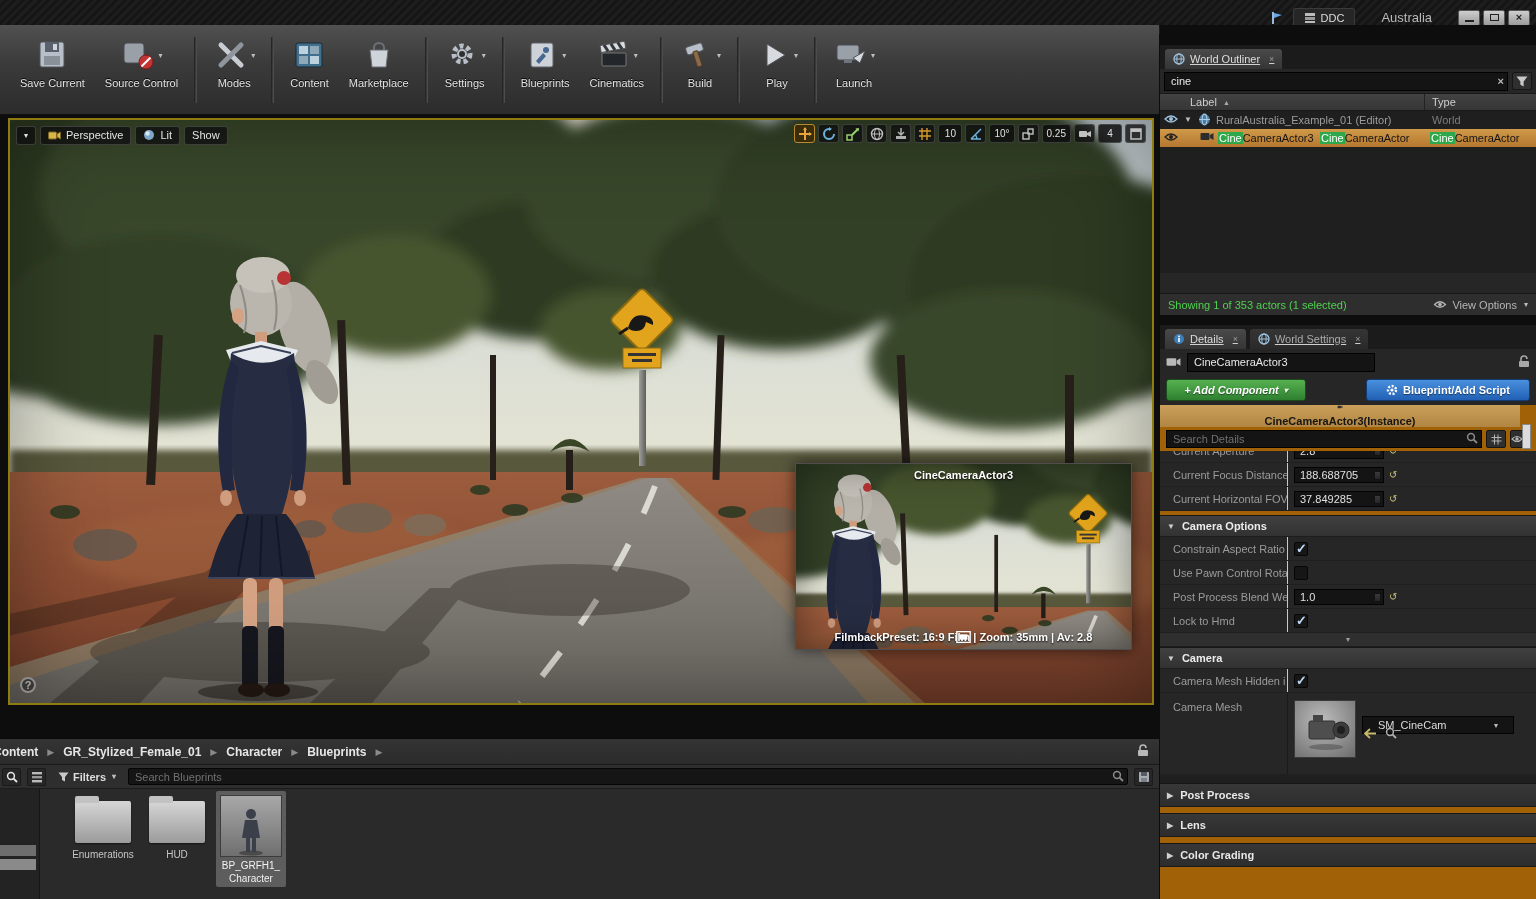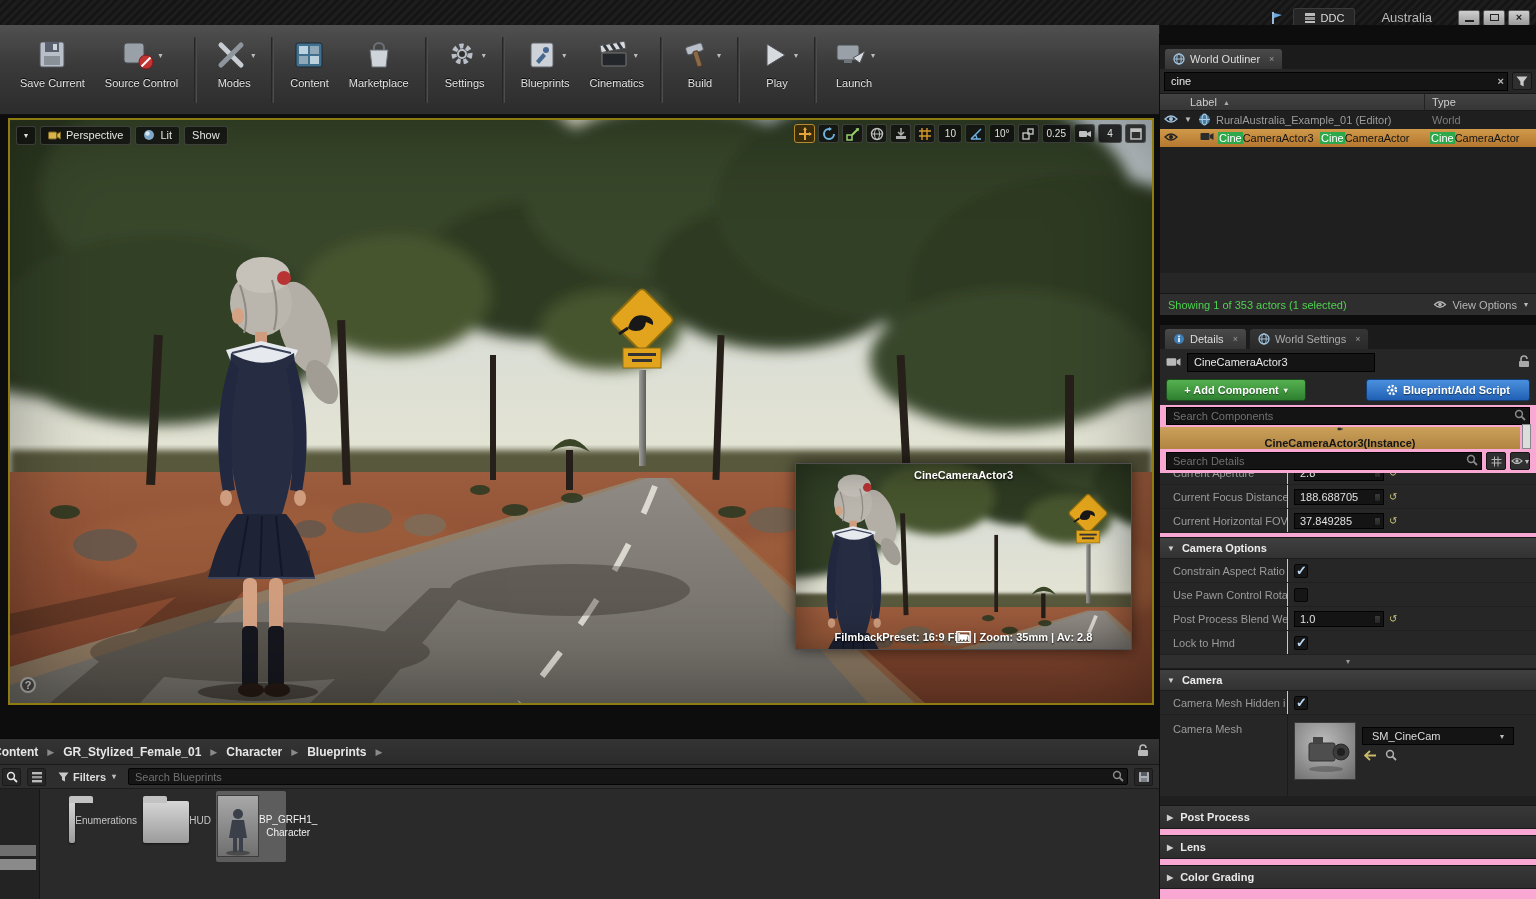--- a/index.html
+++ b/index.html
@@ -62,32 +62,32 @@
   .mini-btn { width:19px; height:18px; display:flex; align-items:center; justify-content:center; border-radius:2px; background:#262626; border:1px solid #1a1a1a; }
   .filters-btn { display:flex; align-items:center; gap:4px; color:#ddd; font-weight:bold; padding:0 6px; height:18px; }
   .cb-search { flex:1; position:relative; }
   .cb-search input { width:100%; height:17px; background:#151515; border:1px solid #050505; border-radius:2px; color:#ccc; font-size:11px; padding:0 20px 0 6px; font-family:"Liberation Sans",sans-serif; }
   input::placeholder { color:#707070; }
   .cb-search .maggy { position:absolute; right:4px; top:2px; }
   .cb-body { position:relative; height:111px; display:flex; }
   .cb-leftstrip { width:40px; background:#232323; border-right:1px solid #161616; position:relative; }
   .strip-bar { position:absolute; left:0; width:36px; height:11px; background:#6e6e6e; }
   .asset-area { flex:1; display:flex; align-items:flex-start; gap:4px; padding:2px 0 0 28px; background:#2a2a2a; }
-  .tile { width:70px; display:flex; flex-direction:row; align-items:center; padding:2px 1px; border-radius:2px; }
+  .tile { width:70px; display:flex; flex-direction:column; align-items:center; padding:2px 1px; border-radius:2px; }
   .tile.selected { background:#5d5d5d; }
   .folder-ic { width:56px; height:42px; background:linear-gradient(#d6d6d6,#9b9b9b); border-radius:2px; position:relative; margin:8px 0 6px 0; box-shadow:0 1px 2px rgba(0,0,0,.5); }
   .folder-ic::before { content:""; position:absolute; top:-5px; left:0; width:24px; height:7px; background:#c2c2c2; border-radius:2px 2px 0 0; }
   .bp-thumb { width:62px; height:62px; margin:2px 0 3px 0; background:linear-gradient(#a8a8a8,#6f6f6f); border:1px solid #3c3c3c; display:flex; align-items:flex-end; justify-content:center; }
   .tlab { text-align:center; font-size:10px; color:#c6c6c6; line-height:1.25; }
   .tile.selected .tlab { color:#f2f2f2; }
   .tlab span { display:block; }
 
   
   #right-panel { position:absolute; left:1160px; top:25px; width:376px; height:874px; background:#0d0d0d; }
-  .tabbar { height:24px; background:#1b1b1b; display:flex; align-items:flex-end; gap:2px; padding:2px 2px 0 4px; }
+  .tabbar { height:24px; background:#1b1b1b; display:flex; align-items:flex-end; gap:2px; padding:2px 2px 0 4px;text-decoration:underline; }
   .tab { height:21px; background:linear-gradient(#4a4a4a,#353535); border:1px solid #1c1c1c; border-bottom:none; border-radius:4px 4px 0 0; display:flex; align-items:center; gap:5px; padding:0 8px; color:#ddd; }
   .tab.inactive { background:linear-gradient(#353535,#2a2a2a); color:#aaa; }
   .tab .x { color:#9a9a9a; font-size:9px; margin-left:4px; }
 
   
   #outliner { position:absolute; left:0; top:20px; width:376px; height:270px; background:#262626; }
   .ol-search { height:24px; display:flex; align-items:center; gap:4px; padding:2px 4px; background:#262626; }
   .ol-search .sbox { flex:1; position:relative; }
   .ol-search input { width:100%; height:19px; background:#141414; border:1px solid #020202; color:#e8e8e8; padding:0 20px 0 6px; font-family:"Liberation Sans",sans-serif; font-size:11px; }
   .ol-clear { position:absolute; right:4px; top:3px; color:#bbb; font-size:11px; font-weight:bold; }
@@ -102,26 +102,26 @@
   .row-world .txt.lab { left:56px; color:#9c9c9c; }
   .row-world .txt.typ { left:272px; color:#7d7d7d; }
   .row-cam { background:linear-gradient(#d09a4a,#b5772e); }
   .row-cam .txt { color:#141414; }
   .hl { background:#2fa84b; color:#fff; padding:0 1px; }
   .ol-footer { position:absolute; left:0; bottom:0; width:100%; height:22px; background:#2e2e2e; border-top:1px solid #171717; display:flex; align-items:center; padding:0 8px; }
   .ol-status { color:#4fd14f; }
   .viewopts { margin-left:auto; display:flex; align-items:center; gap:5px; color:#b5b5b5; }
 
   
-  #details { position:absolute; left:0; top:300px; width:376px; height:574px; background:#f9a8d4; overflow:hidden; }
+  #details { position:absolute; left:0; top:300px; width:376px; height:574px; background:#a16207; overflow:hidden; }
   .dt-name-row { height:26px; display:flex; align-items:center; gap:6px; padding:0 6px; background:#262626; }
   .dt-name-row input { width:188px; height:19px; background:#141414; border:1px solid #020202; color:#e8e8e8; padding:0 6px; font-family:"Liberation Sans",sans-serif; font-size:11px; }
   .dt-name-row .lock { margin-left:auto; }
   .dt-btn-row { height:30px; display:flex; align-items:center; padding:0 6px; gap:0; background:#262626; }
-  .btn-green { width:140px; height:22px; background:linear-gradient(#56b150,#2e8030); border:1px solid #194d1c; border-radius:3px; color:#fff; font-weight:bold; display:flex; align-items:center; justify-content:center; gap:3px; text-shadow:0 1px 1px rgba(0,0,0,.5); }
+  .btn-green { width:140px; height:22px; background:linear-gradient(#56b150,#2e8030); border:1px solid #194d1c; border-radius:3px; color:#fff; font-weight:bold; display:flex; align-items:center; justify-content:center; gap:3px; text-shadow:0 1px 1px rgba(0,0,0,.5);font-style:italic; }
   .btn-blue { width:164px; height:22px; margin-left:auto; background:linear-gradient(#4a90dd,#2160b4); border:1px solid #143c74; border-radius:3px; color:#fff; font-weight:bold; display:flex; align-items:center; justify-content:center; gap:5px; text-shadow:0 1px 1px rgba(0,0,0,.5); }
   .dt-search { height:22px; padding:2px 6px; position:relative; }
   .dt-search input { width:100%; height:18px; background:#141414; border:1px solid #020202; color:#ccc; padding:0 20px 0 6px; font-family:"Liberation Sans",sans-serif; font-size:11px; }
   .dt-search .maggy { position:absolute; right:10px; top:4px; }
   .inst-row { height:22px; margin:0; background:linear-gradient(#caa05a,#b18542); display:flex; align-items:center; gap:6px; padding:0 8px; color:#151515; font-weight:bold; position:relative; width:360px;flex-direction:column; }
   .dt-search2 { height:24px; display:flex; align-items:center; gap:4px; padding:0 6px; }
   .dt-search2 .sb { flex:1; position:relative; }
   .dt-search2 input { width:100%; height:18px; background:#141414; border:1px solid #020202; color:#ccc; padding:0 20px 0 6px; font-family:"Liberation Sans",sans-serif; font-size:11px; }
   .dt-search2 .maggy { position:absolute; right:4px; top:2px; }
   .sqbtn { width:20px; height:18px; background:#2f2f2f; border:1px solid #161616; border-radius:2px; display:flex; align-items:center; justify-content:center; }
@@ -135,21 +135,21 @@
   .reset-arrow { color:#c9c27a; font-size:10px; }
   .cb { width:14px; height:14px; background:#161616; border:1px solid #060606; border-radius:2px; position:relative; }
   .cb.checked::after { content:"✓"; position:absolute; left:1px; top:-2px; color:#bcd8f2; font-size:13px; font-weight:bold; }
   .sechead { height:22px; background:linear-gradient(#404040,#323232); border-top:1px solid #161616; border-bottom:1px solid #1d1d1d; display:flex; align-items:center; gap:7px; padding:0 7px; color:#ececec; font-weight:bold; }
   .sechead .tri { font-size:8px; color:#cfcfcf; }
   .adv-expander { height:14px; background:#2f2f2f; border-bottom:1px solid #1d1d1d; display:flex; align-items:center; justify-content:center; color:#9a9a9a; font-size:8px; }
   .mesh-row { height:82px; display:flex; border-bottom:1px solid #202020; background:#262626; }
   .mesh-row .pname { padding-top:8px; }
   .mesh-ctl { flex:1; border-left:1px solid #1b1b1b; position:relative; }
   .mesh-thumb { position:absolute; left:6px; top:7px; width:62px; height:58px; background:radial-gradient(circle at 45% 35%, #bdbdbd, #6b6b6b); border:1px solid #3a3a3a; }
-  .mesh-dd { position:absolute; left:74px; top:12px; width:152px; height:18px; background:#141414; border:1px solid #030303; display:flex; align-items:center; padding:0 9px; color:#dcdcdc; }
+  .mesh-dd { position:absolute; left:74px; top:23px; width:152px; height:18px; background:#141414; border:1px solid #030303; display:flex; align-items:center; padding:0 15px; color:#dcdcdc; }
   .mesh-dd .dd { margin-left:auto; }
   .mesh-icons { position:absolute; left:76px; top:34px; display:flex; gap:8px; align-items:center; }
   .gapline { height:8px; background:#1f1f1f; }
   .colsec { height:24px; background:linear-gradient(#383838,#2d2d2d); border-top:1px solid #161616; border-bottom:1px solid #1a1a1a; display:flex; align-items:center; gap:7px; padding:0 7px; color:#e8e8e8; font-weight:bold; margin-bottom:6px; }
   .colsec .tri { font-size:8px; color:#cfcfcf; }
   .dt-scrollthumb { position:absolute; right:5px; top:99px; width:9px; height:25px; background:#dcdcdc; border:1px solid #888; }
 </style>
 </head>
 <body>
 
@@ -817,29 +817,20 @@
       </div>
       <div class="btn-blue">
         <svg width="12" height="12" viewBox="0 0 12 12">
           <circle cx="6" cy="6" r="4" fill="none" stroke="#fff" stroke-width="2.4" stroke-dasharray="2 1.6"></circle>
           <circle cx="6" cy="6" r="1.6" fill="#fff"></circle>
         </svg>
         <span>Blueprint/Add Script</span>
       </div>
     </div>
 
-    <div class="dt-search">
-      <input type="text" placeholder="Search Components" style="">
-      <span class="maggy">
-        <svg width="12" height="12" viewBox="0 0 12 12">
-            <circle cx="5" cy="5" r="3.4" fill="none" stroke="#8a8a8a" stroke-width="1.5"></circle>
-            <line x1="7.6" y1="7.6" x2="11" y2="11" stroke="#8a8a8a" stroke-width="1.8"></line>
-          </svg>
-      </span>
-    </div>
 
     <div class="inst-row">
       <svg width="14" height="11" viewBox="0 0 14 11">
         <rect x="0.5" y="2" width="9" height="7" rx="1" fill="#2c2c2c"></rect>
           <path d="M10 4 L13.5 2 V9 L10 7 Z" fill="#2c2c2c"></path>
       </svg>
       <span>CineCameraActor3(Instance)</span>
     </div>
 
     <div class="dt-search2">

